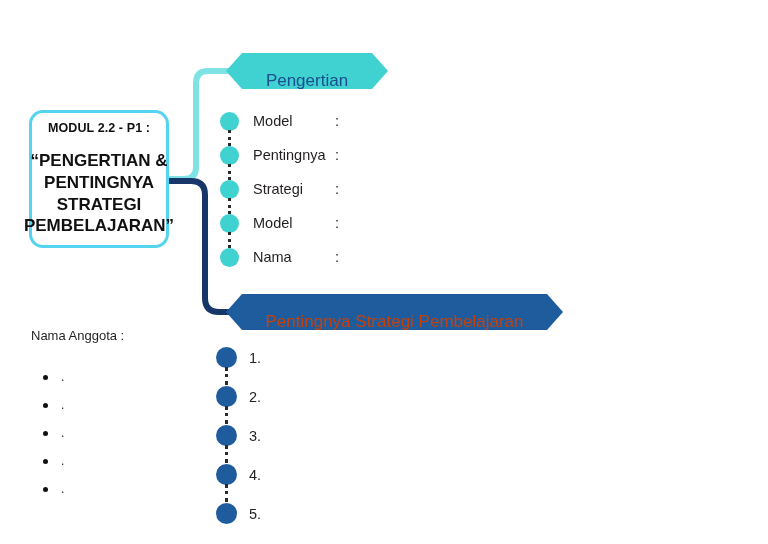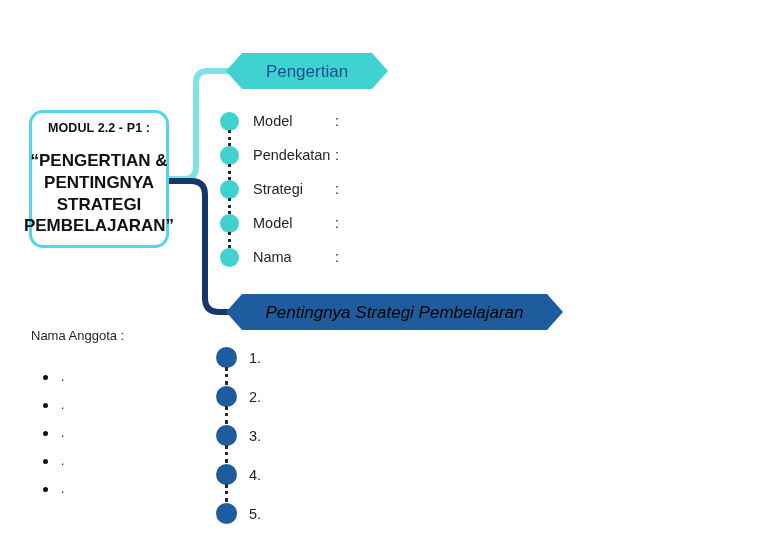--- a/index.html
+++ b/index.html
@@ -62,21 +62,21 @@
     font-size: 17px;
     font-weight: bold;
     color: #111111;
     line-height: 1.28;
   }
 
   
   .ribbon {
     position: absolute;
     display: flex;
-    align-items: center;
+    align-items: flex-end;
     justify-content: center;
     box-sizing: border-box;
   }
   .ribbon-label {
     position: relative;
     z-index: 2;
     font-size: 17px;
     line-height: 1;
     white-space: nowrap;
   }
@@ -97,22 +97,21 @@
     color: #1b4f8f;
   }
 
   #ribbon-pentingnya {
     left: 226px;
     top: 294px;
     width: 337px;
     height: 36px;
   }
   #ribbon-pentingnya .ribbon-label {
-    color: #000000;
-    font-style: italic;
+    color: #c2410c;
   }
 
   
   .node-list {
     position: absolute;
   }
   #list-pengertian { left: 220px; top: 104px; }
   #list-pentingnya { left: 216px; top: 338px; }
 
   .node-row {
@@ -223,21 +222,21 @@
 
     <div class="node-row">
       <span class="node-dot"></span>
       <span class="node-text">Model</span>
       <span class="node-colon">:</span>
       <span class="node-link" style="top:26px"></span>
     </div>
 
     <div class="node-row">
       <span class="node-dot"></span>
-      <span class="node-text">Pendekatan</span>
+      <span class="node-text">Pentingnya</span>
       <span class="node-colon">:</span>
       <span class="node-link" style="top:26px"></span>
     </div>
 
     <div class="node-row">
       <span class="node-dot"></span>
       <span class="node-text">Strategi</span>
       <span class="node-colon">:</span>
       <span class="node-link" style="top:26px"></span>
     </div>

